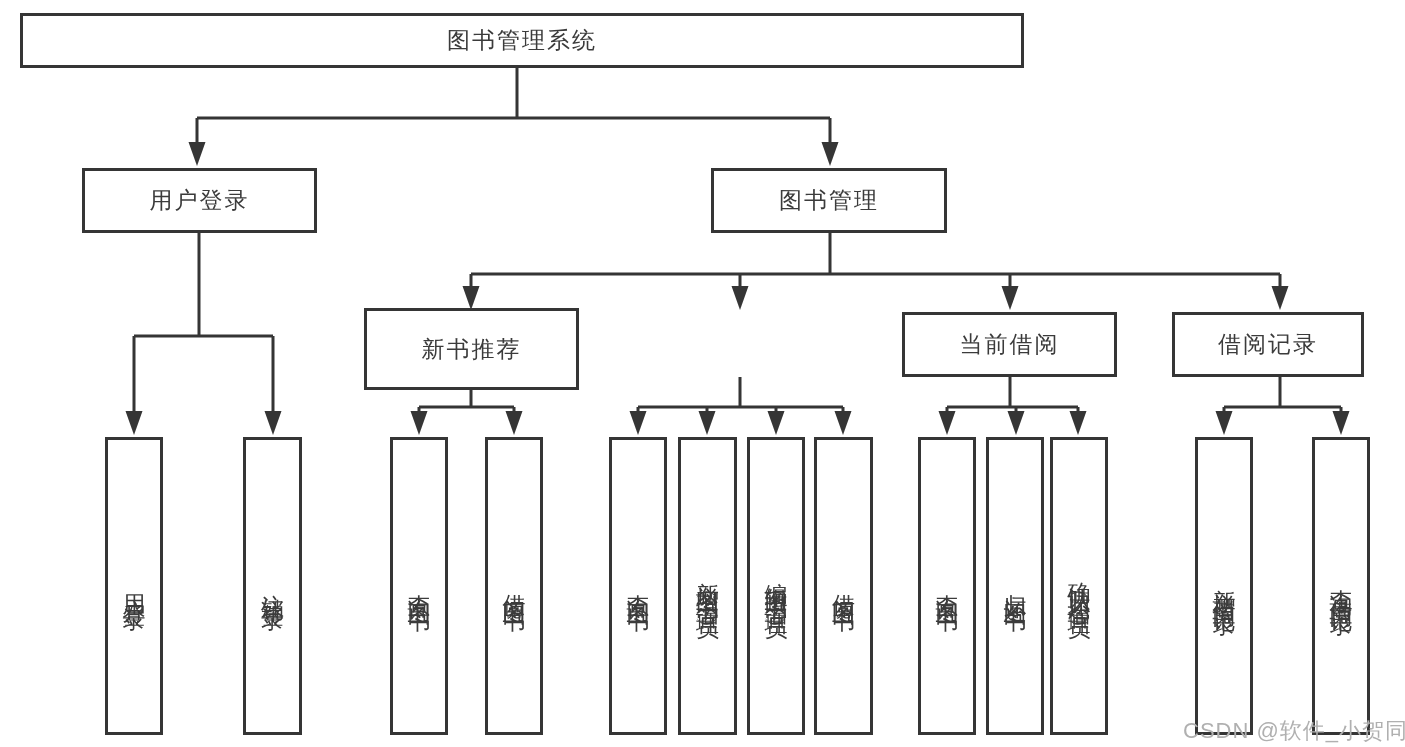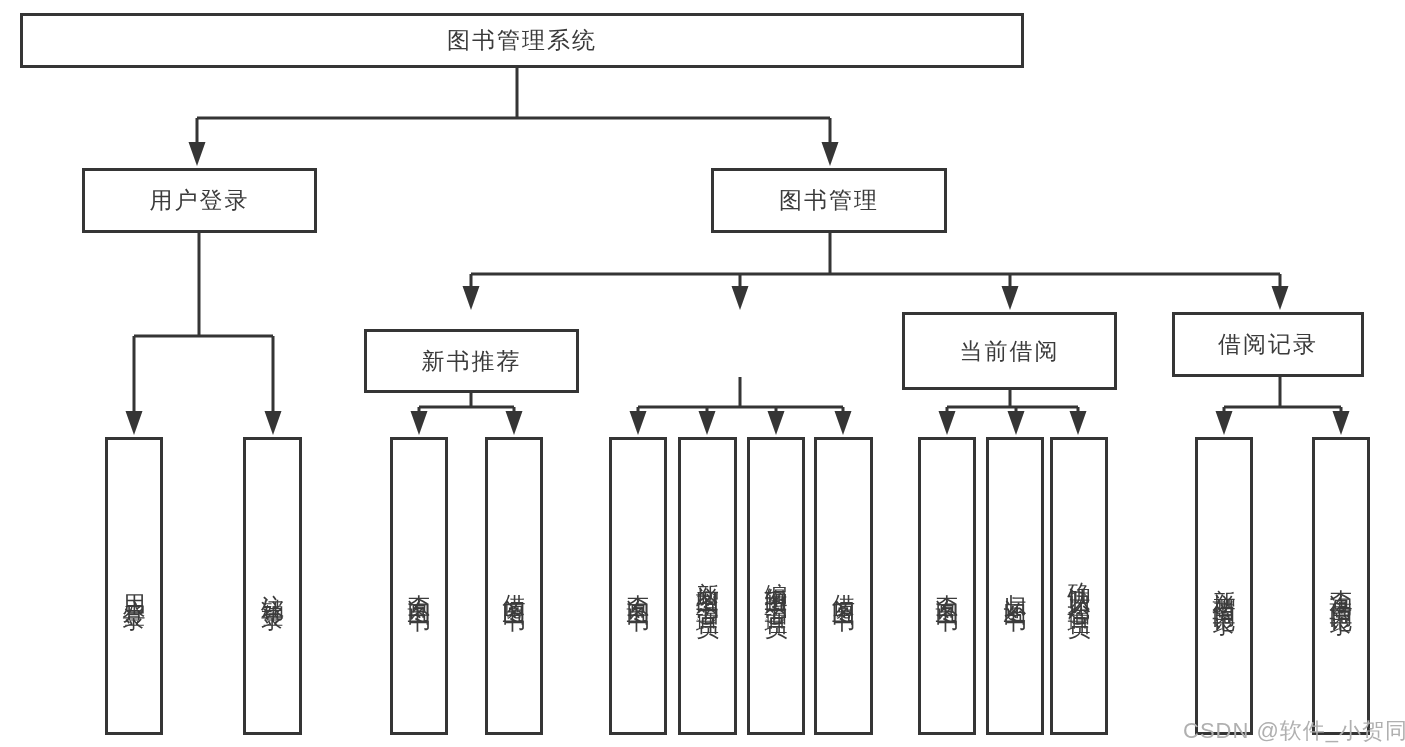--- a/index.html
+++ b/index.html
@@ -83,24 +83,24 @@
     <span>图书管理系统</span>
   </div>
 
   <div class="box h" style="left:82px;top:168px;width:235px;height:65px">
     <span>用户登录</span>
   </div>
   <div class="box h" style="left:711px;top:168px;width:236px;height:65px">
     <span>图书管理</span>
   </div>
 
-  <div class="box h" style="left:364px;top:329px;width:215px;height:64px">
+  <div class="box h" style="left:364px;top:308px;width:215px;height:82px">
     <span>新书推荐</span>
   </div>
-  <div class="box h" style="left:902px;top:312px;width:215px;height:78px">
+  <div class="box h" style="left:902px;top:312px;width:215px;height:65px">
     <span>当前借阅</span>
   </div>
   <div class="box h" style="left:1172px;top:312px;width:192px;height:65px">
     <span>借阅记录</span>
   </div>
 
   <div class="box v" style="left:105px;top:437px;width:58px;height:298px">
     <span>用户登录</span>
   </div>
   <div class="box v" style="left:243px;top:437px;width:59px;height:298px">

